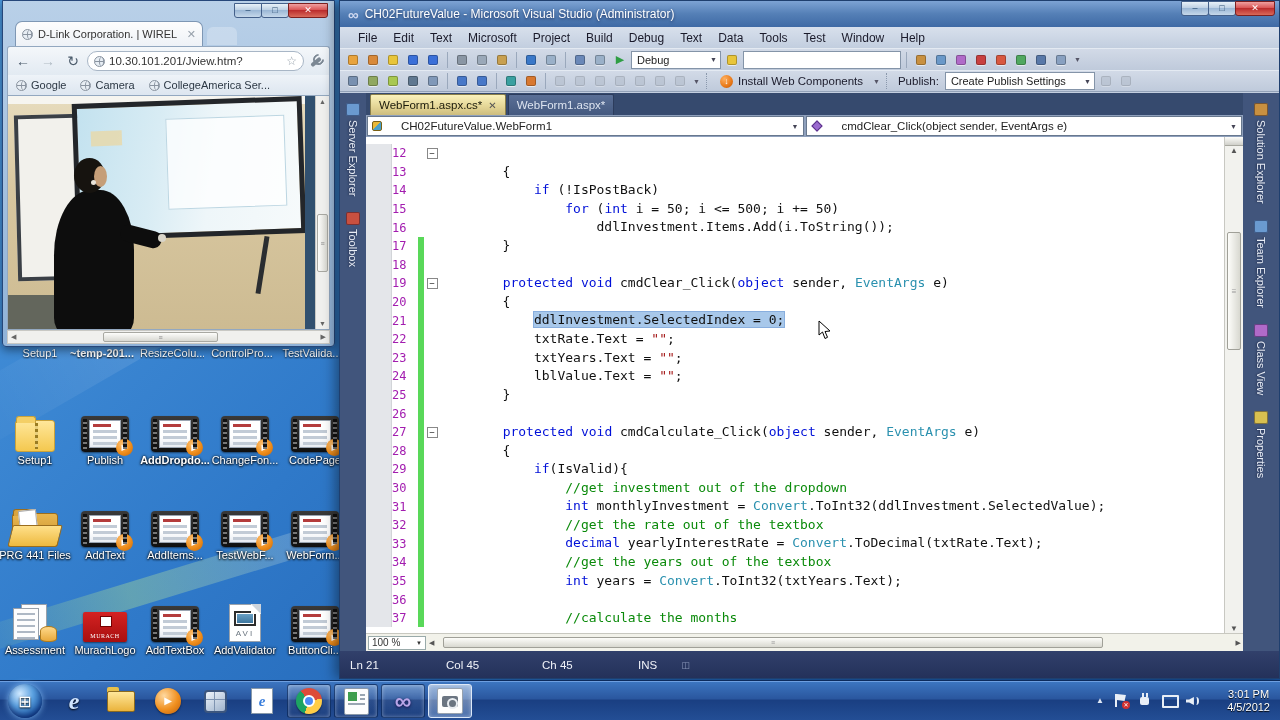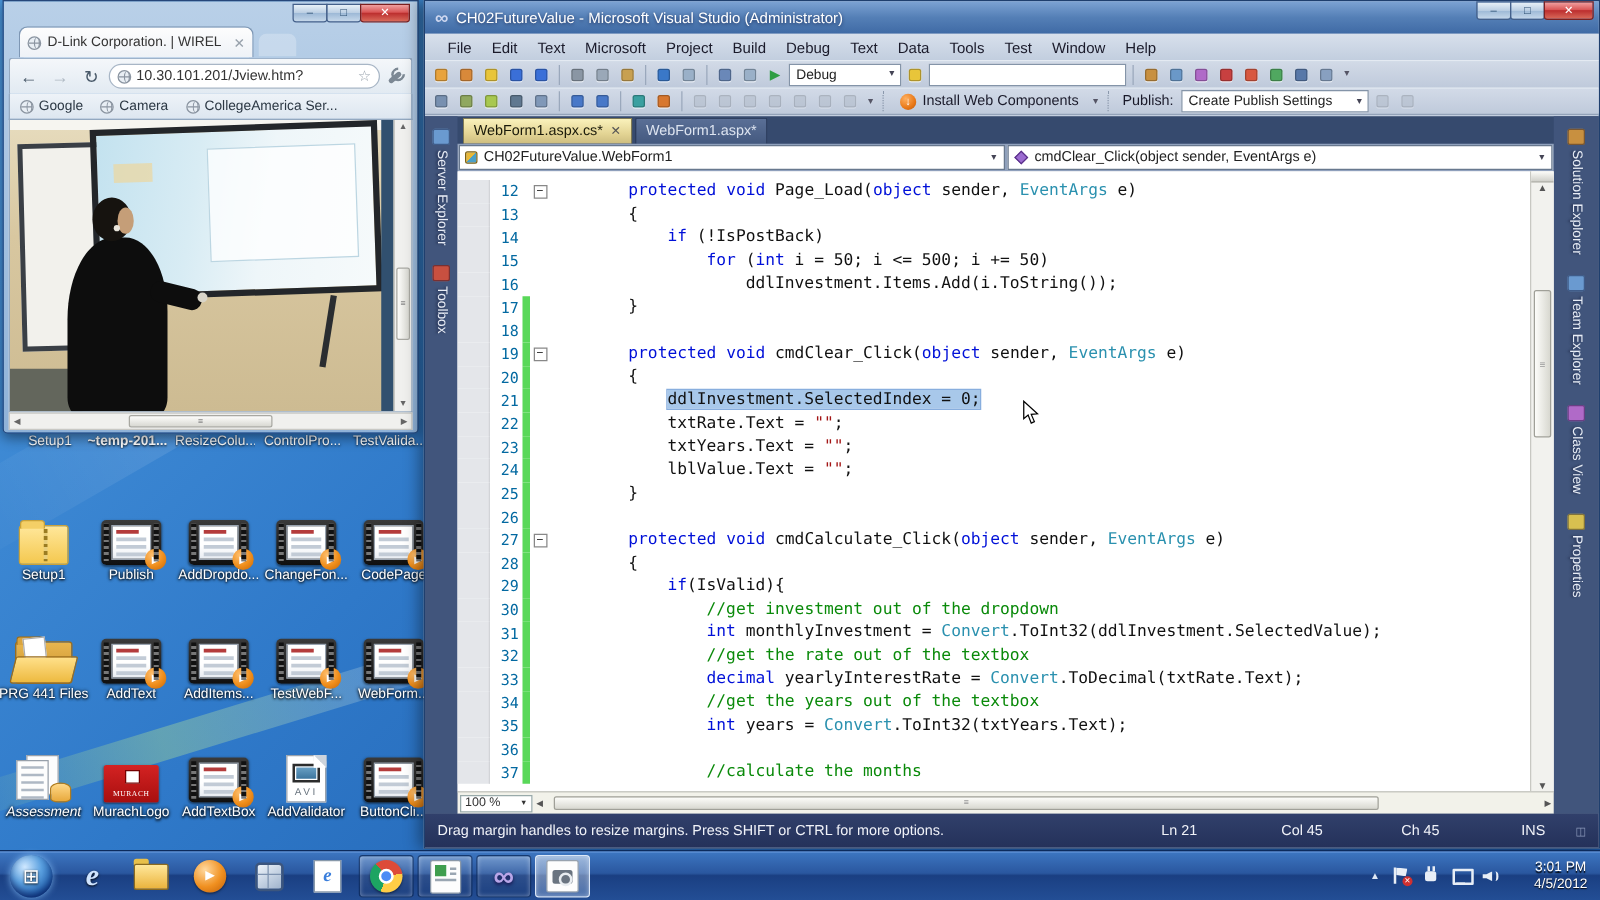--- a/index.html
+++ b/index.html
@@ -134,31 +134,31 @@
   .rstrip{position:absolute;right:0;top:0;bottom:0;width:36px;background:#41557c}
   .vtab{display:flex;flex-direction:column;align-items:center;gap:4px;padding:6px 0;margin:4px 1px;border-radius:2px}
   .vtab .ic{width:14px;height:13px;border-radius:2px;flex:none}
   .vtab .vt{writing-mode:vertical-rl;font-size:11px;color:#e8edf6;white-space:nowrap;text-shadow:0 1px 2px rgba(0,0,30,.5)}
   .tabsrow{position:absolute;left:26px;right:36px;top:0;height:22px;display:flex;align-items:flex-end;gap:2px;padding-left:4px}
   .dtab{height:21px;display:flex;align-items:center;gap:6px;padding:0 8px;font-size:11.5px;border-radius:2px 2px 0 0;white-space:nowrap}
   .dtab.active{background:linear-gradient(#faf2bc,#e3d494 60%,#cdbd7f);color:#1a1a0a;border:1px solid #8a7f4a;border-bottom:none}
   .dtab.active .x{color:#555;font-size:10px}
   .dtab.inactive{background:linear-gradient(#5a6f96,#44597f);color:#dde4f0;border:1px solid #2c3c5c;border-bottom:none}
   .navbar{position:absolute;left:26px;right:36px;top:22px;height:22px;background:#8fa0bc;display:flex;gap:2px;padding:1px}
-  .navcombo{flex:1;background:#fff;border:1px solid #68788e;display:flex;align-items:center;gap:5px;padding:0 4px;font-size:11.5px;color:#222;white-space:nowrap;overflow:hidden}
+  .navcombo{flex:1;background:#fff;border:1px solid #68788e;display:flex;align-items:center;gap:19px;padding:0 4px;font-size:11.5px;color:#222;white-space:nowrap;overflow:hidden}
   .navcombo .arr{margin-left:auto;font-size:7px;color:#445}
   .cicon{width:10px;height:10px;flex:none;position:relative}
   .cicon.cls{background:linear-gradient(135deg,#e8b838 50%,#4aa0c8 50%);border:1px solid #7a6014;border-radius:2px}
   .cicon.mth{background:#9b6bd0;border:1px solid #5a3088;transform:rotate(45deg);width:8px;height:8px;margin:0 2px}
 
   .editor{position:absolute;left:26px;right:36px;top:44px;bottom:18px;background:#fff;overflow:hidden}
   .codewrap{position:absolute;left:0;top:0;right:19px;bottom:0;padding-top:7px;background:#fff}
   .cl{display:flex;height:18.6px;align-items:center}
   .cl-ind{width:26px;align-self:stretch;background:#e4e6ea;border-right:1px solid #d2d4d8;flex:none}
-  .cl-num{width:26px;text-align:right;padding-right:3px;color:#0369a1;font:12px "DejaVu Sans Mono",monospace;flex:none}
+  .cl-num{width:26px;text-align:left;padding-right:3px;color:#a21caf;font:12px "DejaVu Sans Mono",monospace;flex:none}
   .cl-chg{width:6px;align-self:stretch;flex:none}
   .cl-chg.on{background:#59d859}
   .cl-fold{width:16px;flex:none;display:flex;align-items:center;justify-content:center}
   .cl-fold .fbox{width:11px;height:11px;border:1px solid #888;background:#fff;color:#333;font:9px/9px "DejaVu Sans Mono",monospace;text-align:center}
   .cl-code{white-space:pre;font:13px/18.6px "DejaVu Sans Mono",monospace;color:#111}
   .tk-k{color:#0010d8}.tk-t{color:#2b91af}.tk-c{color:#0a8a0a}.tk-s{color:#a31515}.tk-p{color:#111}
   .tk-sel{background:#a8c8ea;outline:1px solid #88aede}
   .evscroll{position:absolute;right:0;top:0;bottom:0;width:19px;background:#f2f2ee;border-left:1px solid #c8c8c2;
     display:flex;flex-direction:column;align-items:center;font-size:8px;color:#555}
   .evscroll .split{width:100%;height:9px;background:linear-gradient(#fdfdfa,#d0d0ca);border-bottom:1px solid #a8a8a0}
@@ -250,21 +250,21 @@
               <i></i>
               <i></i>
               <i></i>
               <i></i>
             </div>
             <div class="play">▶</div>
           </div>
         </div>
         <div class="lbl">Publish</div>
       </div>
-      <div class="dicon" style="left: 140px; top: 400px;">
+      <div class="dicon" style="left: 140px; top: 400px; font-weight: bold;">
         <div class="art">
           <div class="ic-video">
             <div class="scr">
               <i></i>
               <i></i>
               <i></i>
               <i></i>
             </div>
             <div class="play">▶</div>
           </div>
@@ -358,21 +358,21 @@
               <i></i>
               <i></i>
               <i></i>
               <i></i>
             </div>
             <div class="play">▶</div>
           </div>
         </div>
         <div class="lbl">WebForm...</div>
       </div>
-      <div class="dicon" style="left: 0px; top: 590px; font-style: italic;">
+      <div class="dicon" style="left: 0px; top: 590px;">
         <div class="art">
           <div class="ic-doc">
             <div class="p2"></div>
             <div class="p1">
               <i></i>
               <i></i>
               <i></i>
               <i></i>
               <i></i>
             </div>
@@ -726,21 +726,20 @@
 
       <div class="editor">
         <div class="codewrap" id="code-lines">
             <div class="cl">
               <span class="cl-ind"></span>
               <span class="cl-num">12</span>
               <span class="cl-chg"></span>
               <span class="cl-fold">
                 <span class="fbox">−</span>
               </span>
-              <span class="cl-code"><span class="tk-p">        </span><span class="tk-k">protected</span><span class="tk-p"> </span><span class="tk-k">void</span><span class="tk-p"> Page_Load(</span><span class="tk-k">object</span><span class="tk-p"> sender, </span><span class="tk-t">EventArgs</span><span class="tk-p"> e)</span></span>
             </div>
             <div class="cl">
               <span class="cl-ind"></span>
               <span class="cl-num">13</span>
               <span class="cl-chg"></span>
               <span class="cl-fold"></span>
               <span class="cl-code"><span class="tk-p">        {</span></span>
             </div>
             <div class="cl">
               <span class="cl-ind"></span>
@@ -930,21 +929,20 @@
         </div>
         <span class="sarr">◀</span>
         <div class="ehtrack">
           <div class="ehthumb">≡</div>
         </div>
         <span class="sarr">▶</span>
       </div>
     </div>
 
     <div class="vs-status">
-      <span class="msg">Drag margin handles to resize margins. Press SHIFT or CTRL for more options.</span>
       <span class="cell">Ln 21</span>
       <span class="cell">Col 45</span>
       <span class="cell">Ch 45</span>
       <span style="width:40px">INS</span>
       <span class="grip">◫</span>
     </div>
   </div>
 
   <div class="taskbar">
     <div class="orb">

